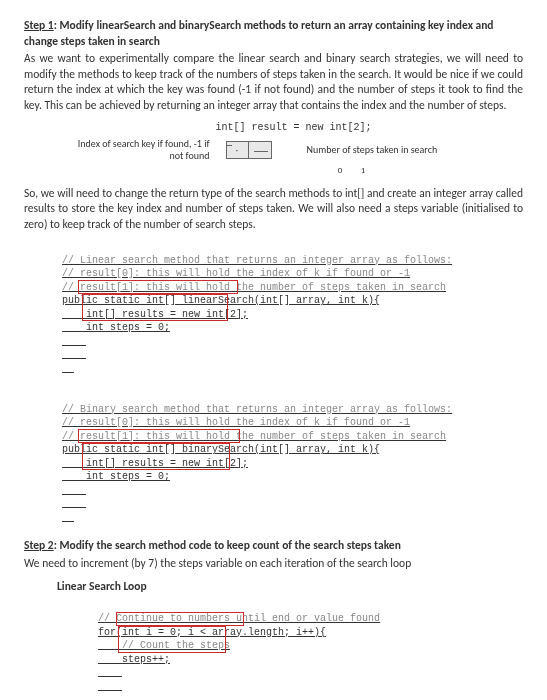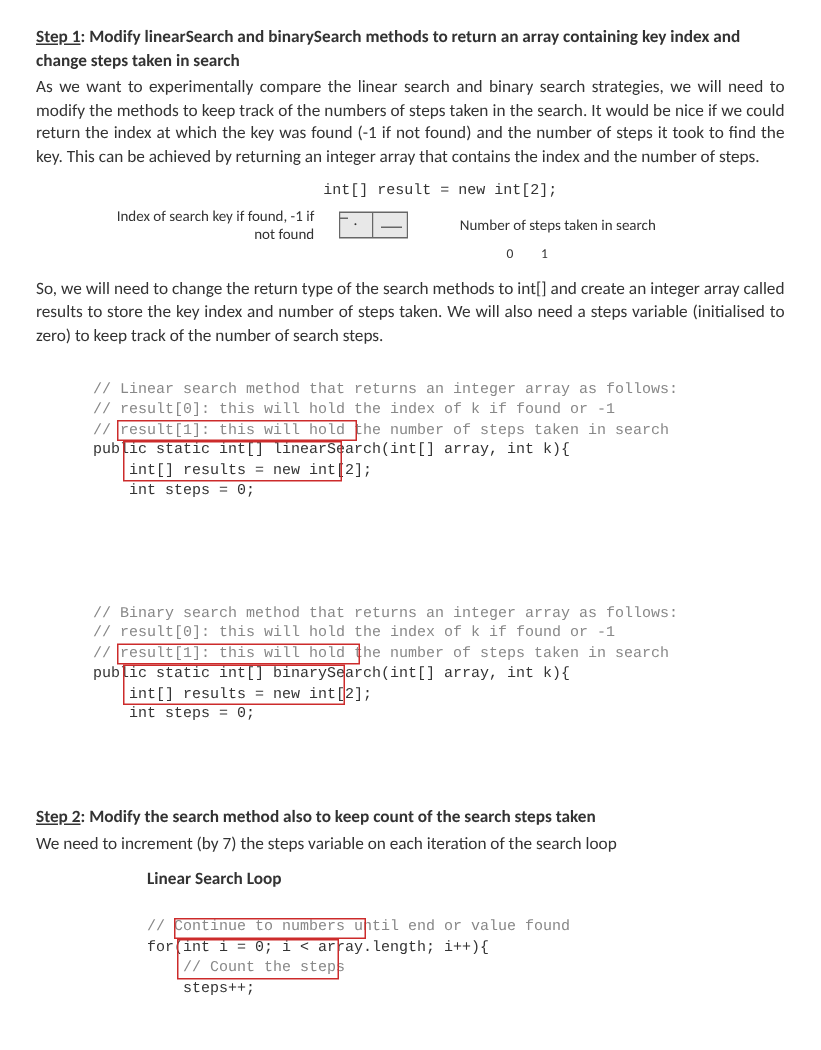--- a/index.html
+++ b/index.html
@@ -37,20 +37,21 @@
     .arrow-l::after { content:""; position:absolute; right:-6px; top:7px; width:6px; height:1px; background:#666;}
     .arrow-r { position: relative; padding-left: 35px; }
     .arrow-r::before { content:""; position:absolute; left:-18px; top:7px; width:14px; height:1px; background:#666;}
     .code-wrap { margin: 6px 0 14px 38px; }
     .code {
       font-family: 'Courier New', monospace;
       font-size: 10px;
       line-height: 1.35;
       white-space: pre;
       position: relative;
+      text-decoration: underline;
     }
     .comment { color: #888; }
     .redbox {
       position: absolute;
       border: 1.5px solid #cc2b2b;
       pointer-events: none;
     }
     .section-head { font-family: Calibri, Arial, sans-serif; font-size:11.5px; font-weight:bold; margin: 2px 0 4px 38px; }
     .narrow-code-wrap { margin: 2px 0 10px 74px; }
   </style>
@@ -100,25 +101,25 @@
 <span class="comment">// result[1]: this will hold the number of steps taken in search</span>
 <span>pub</span><span>lic static int[] binarySearch(int[] array, int k){</span>
 <span>    int[] results = new int[2];</span>
 <span>    int steps = 0;</span>
     <div class="redbox" style="left:16px; top:40px; width:162px; height:14px;"></div>
     <div class="redbox" style="left:20px; top:54px; width:148px; height:27px;"></div>
   </div>
 </div>
 
 <div class="step-header">
-  <span class="step-label">Step 2</span><span>: Modify the search method also to keep count of the search steps taken</span>
+  <span class="step-label">Step 2</span><span>: Modify the search method code to keep count of the search steps taken</span>
 </div>
 <div class="para">We need to increment (by 7) the steps variable on each iteration of the search loop</div>
 
-<div class="section-head" style="margin-left:74px;">Linear Search Loop</div>
+<div class="section-head" style="margin-left:33px;">Linear Search Loop</div>
 <div class="narrow-code-wrap">
   <div class="code">
 <span class="comment">// Continue to numbers until end or value found</span>
 <span>for(int i = 0; i &lt; array.length; i++){</span>
 <span class="comment">    // Count the steps</span>
 <span>    steps++;</span>
     <div class="redbox" style="left:18px; top:13px; width:128px; height:14px;"></div>
     <div class="redbox" style="left:20px; top:27px; width:108px; height:27px;"></div>
   </div>
 </div>

